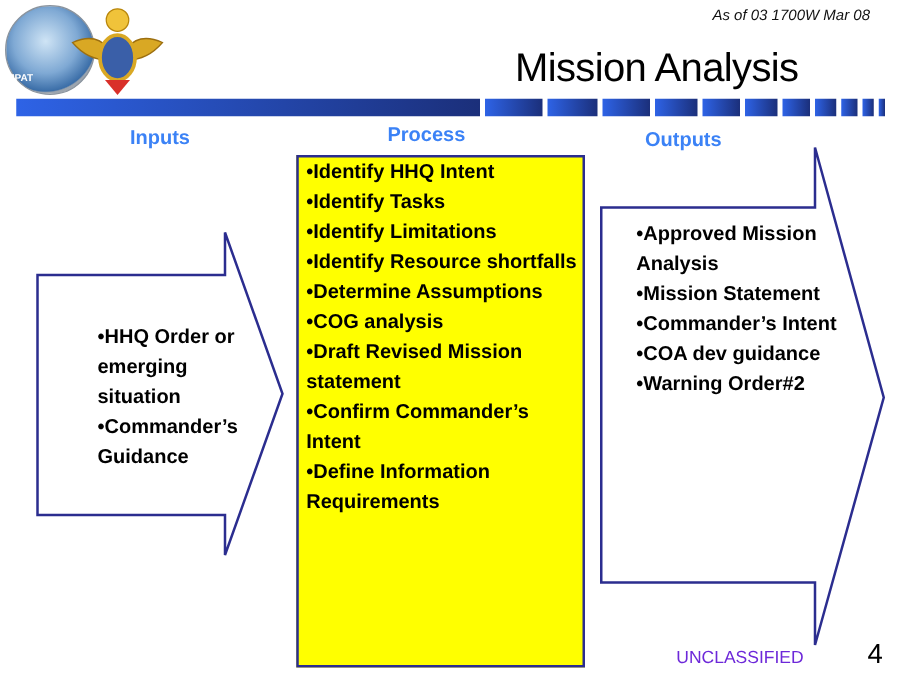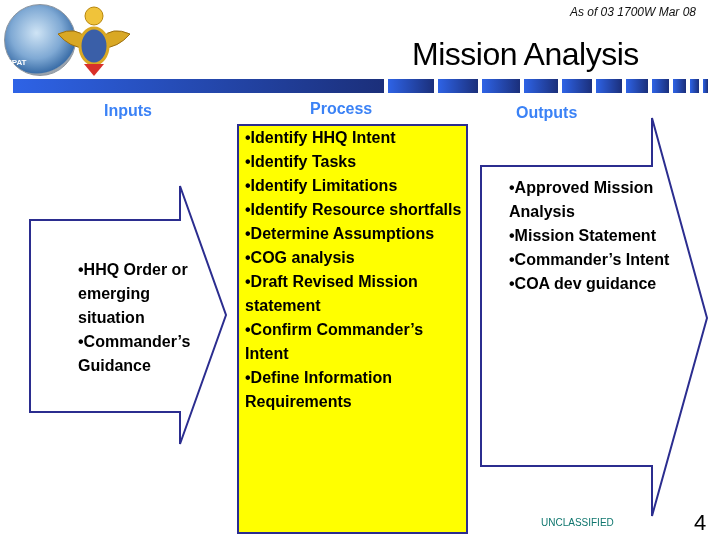--- a/index.html
+++ b/index.html
@@ -8,21 +8,21 @@
   .logo-seal{left:4px;top:4px;width:70px;height:70px;border-radius:50%;background:radial-gradient(circle at 45% 40%,#cfe4f5 0%,#7fa9d4 45%,#3b6ea8 70%,#9aa3ad 72%,#c8ccd1 100%);border:1px solid #8b949e;}
   .logo-seal .seal-text{position:absolute;bottom:8px;left:0;width:100%;font-size:8px;font-weight:bold;color:#ffffff;}
   .logo-wings{left:56px;top:4px;width:76px;height:74px;}
   .date{right:24px;top:5px;font-size:12px;font-style:italic;font-weight:normal;color:#111;}
   .title{left:412px;top:36px;width:270px;font-size:32px;color:#000;letter-spacing:-0.5px;}
   .bar{top:79px;height:14px;background:linear-gradient(90deg,#2e63e6,#1b2f7a);}
   .col-head{font-size:16px;font-weight:bold;color:#3b82f6;text-align:right;}
   .ybox{left:237px;top:124px;width:231px;height:410px;background:#ffff00;border:2px solid #2b2d8f;box-sizing:border-box;}
   .list{font-size:16px;font-weight:bold;line-height:24px;color:#000;}
   .list .item{display:block;}
-  .footer-class{left:541px;top:517px;font-size:10px;color:#0f766e;}
+  .footer-class{left:541px;top:517px;font-size:14px;color:#6d28d9;}
   .page-num{left:694px;top:510px;font-size:22px;color:#000;}
 </style>
 </head>
 <body>
 
 <div class="abs logo-seal">
   <span class="seal-text">MPAT</span>
 </div>
 <svg class="abs logo-wings" viewBox="0 0 76 74">
   <path d="M2 30 Q20 22 30 34 L30 44 Q14 44 2 30Z" fill="#d9a824" stroke="#9c6f10"></path>
@@ -75,16 +75,17 @@
   <span class="item">•Draft Revised Mission statement</span>
   <span class="item">•Confirm Commander’s Intent</span>
   <span class="item">•Define Information Requirements</span>
 </div>
 
 <div class="abs list" style="left:489px;top:176px;width:166px;margin-left:20px;">
   <span class="item">•Approved Mission Analysis</span>
   <span class="item">•Mission Statement</span>
   <span class="item">•Commander’s Intent</span>
   <span class="item">•COA dev guidance</span>
+  <span class="item">•Warning Order#2</span>
 </div>
 
 <div class="abs footer-class">UNCLASSIFIED</div>
 <div class="abs page-num">4</div>
 
 </body></html>

